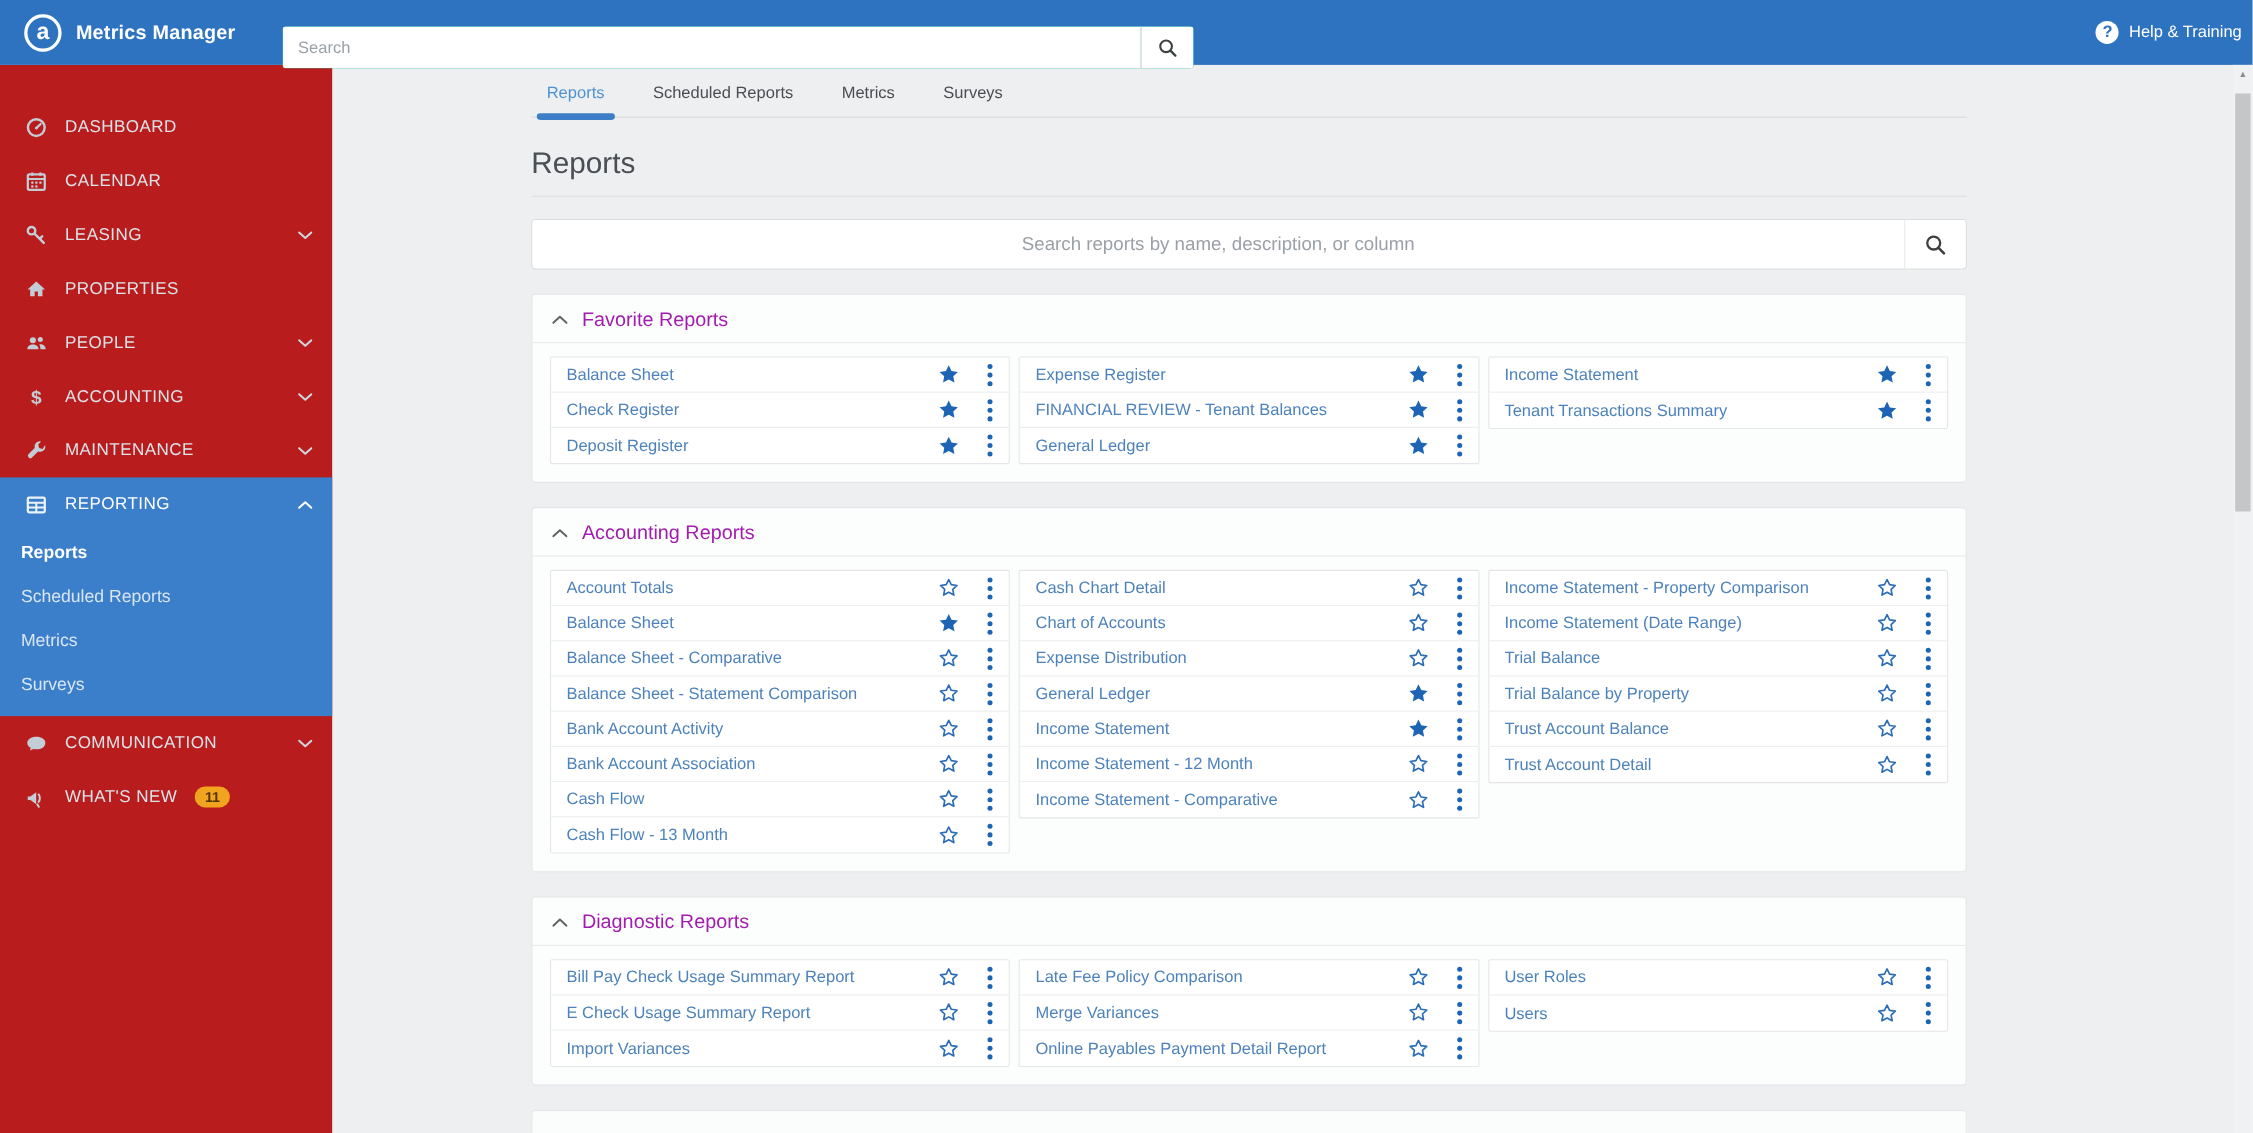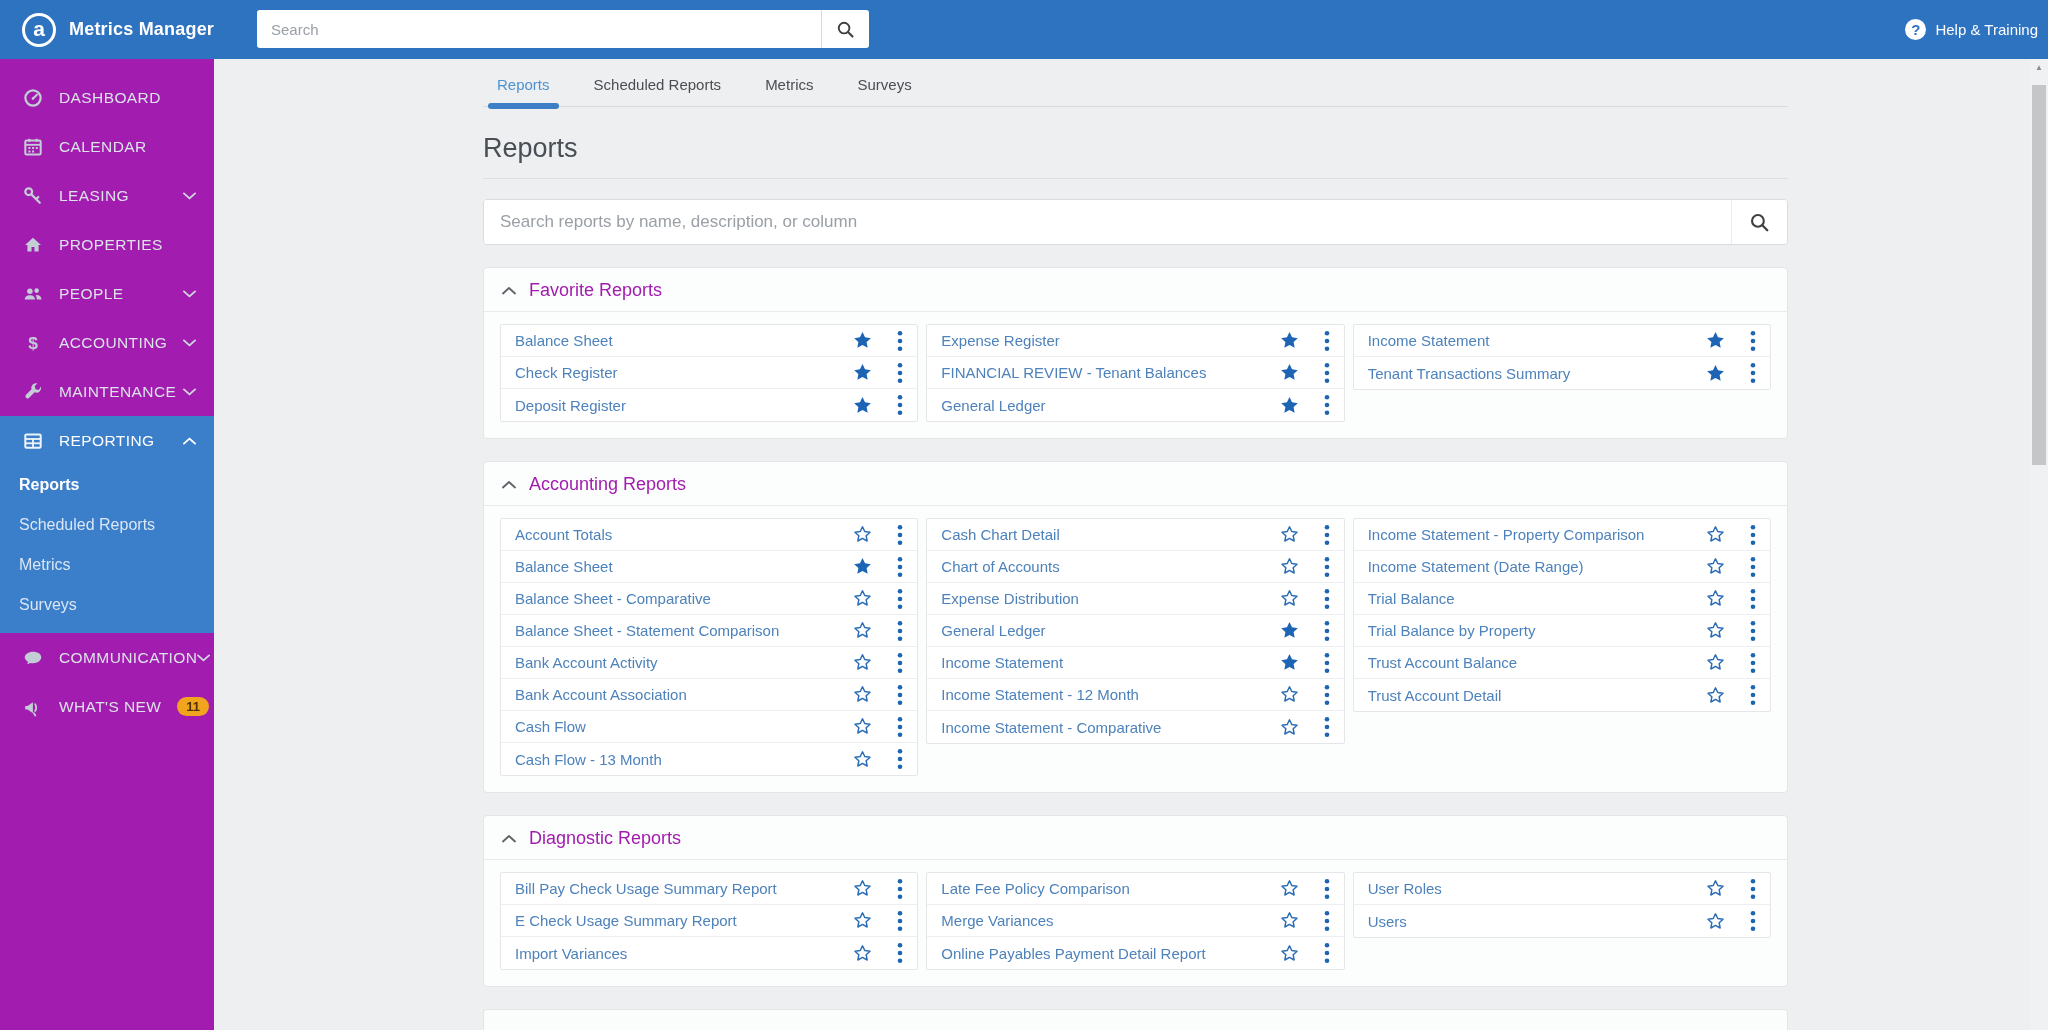--- a/index.html
+++ b/index.html
@@ -5,51 +5,51 @@
   * { margin:0; padding:0; box-sizing:border-box; }
   html,body { width:2048px; height:1030px; font-family:"Liberation Sans", sans-serif; }
   .app { position:relative; width:2048px; height:1030px; background:#edeff0; overflow:hidden; }
 
   
   .topbar { position:absolute; top:0; left:0; width:2048px; height:59px; background:#2e73c0; z-index:5; }
   .brand { position:absolute; left:22px; top:0; height:59px; display:flex; align-items:center; gap:13px; cursor:pointer; }
   .logo { width:34px; height:34px; border-radius:50%; border:3px solid #ffffff; display:flex; align-items:center; justify-content:center; }
   .logo-a { color:#ffffff; font-size:21px; font-weight:bold; line-height:1; transform:translateY(-1px); }
   .brand-name { color:#ffffff; font-size:18px; font-weight:bold; letter-spacing:.2px; }
-  .topsearch { position:absolute; left:257px; top:10px; width:612px; height:38px; background:#14b8a6; border-radius:3px; display:flex; overflow:hidden; }
+  .topsearch { position:absolute; left:257px; top:24px; width:828px; height:38px; background:#14b8a6; border-radius:3px; display:flex; overflow:hidden; }
   .topsearch-input { flex:1; border:none; outline:none; padding:0 14px; font-size:15px; color:#3c4043; font-family:"Liberation Sans",sans-serif; }
   .topsearch-input::placeholder { color:#9aa0a6; }
   .topsearch-btn { width:48px; border:none; border-left:1px solid #d8dadc; background:#ffffff; cursor:pointer; display:flex; align-items:center; justify-content:center; }
   .help { position:absolute; right:10px; top:0; height:59px; display:flex; align-items:center; gap:9px; cursor:pointer; }
   .help-icon { width:21px; height:21px; border-radius:50%; background:#ffffff; color:#2e73c0; font-weight:bold; font-size:15px; display:flex; align-items:center; justify-content:center; }
   .help-label { color:#ffffff; font-size:15px; }
 
   
-  .sidebar { position:absolute; left:0; top:59px; width:214px; height:971px; background:#a21caf; padding-top:14px; z-index:4; }
+  .sidebar { position:absolute; left:0; top:59px; width:302px; height:971px; background:#b91c1c; padding-top:32px; z-index:4; }
   .nav-item { height:49px; display:flex; align-items:center; padding:0 18px 0 20px; cursor:pointer; }
   .nav-icon { width:26px; height:24px; display:flex; align-items:center; justify-content:center; flex:none; }
   .nav-icon svg { width:22px; height:22px; }
   .nav-label { margin-left:13px; color:#dce3e9; font-size:15.5px; font-weight:500; letter-spacing:.4px; white-space:nowrap; }
   .nav-chevron { margin-left:auto; display:flex; align-items:center; }
   .nav-badge { margin-left:16px; background:#f1a51f; color:#503300; font-size:13px; font-weight:bold; padding:2px 9px; border-radius:10px; }
   .nav-group { background:#3b7ec9; padding-bottom:8px; }
   .nav-group .nav-label { color:#ffffff; }
   .sub-item { height:40px; display:flex; align-items:center; padding-left:19px; color:#d9e6f5; font-size:16px; cursor:pointer; }
   .sub-item.active { color:#ffffff; font-weight:bold; }
 
   
   .main { position:absolute; left:256px; top:59px; width:1774px; height:971px; background:#edeff0; }
   .tabs { margin-left:227px; width:1305px; border-bottom:1px solid #d8dadc; display:flex; padding-left:14px; }
   .tab { position:relative; padding:17px 0 13px; margin-right:44px; font-size:15px; color:#4a4d52; cursor:pointer; white-space:nowrap; }
   .tab.active { color:#4f92d2; }
   .tab.active::after { content:""; position:absolute; left:-9px; right:-9px; bottom:-3px; height:6px; background:#3d7ec6; border-radius:3px; }
   .page-title { margin:26px 0 0 227px; font-size:27px; font-weight:400; color:#4a4e55; }
   .title-divider { margin:14px 0 0 227px; width:1305px; height:1px; background:#dcdee0; }
   .report-search { margin:20px 0 0 227px; width:1305px; height:46px; background:#ffffff; border:1px solid #d9dcde; border-radius:4px; display:flex; overflow:hidden; }
-  .report-search input { flex:1; border:none; outline:none; padding:0 16px; font-size:17px; color:#3c4043; font-family:"Liberation Sans",sans-serif; }
+  .report-search input { flex:1; border:none; outline:none; padding:0 16px; font-size:17px; color:#3c4043; font-family:"Liberation Sans",sans-serif;text-align:center; }
   .report-search input::placeholder { color:#9aa0a6; }
   .rs-btn { width:56px; border:none; background:#ffffff; border-left:1px solid #ececee; cursor:pointer; display:flex; align-items:center; justify-content:center; }
 
   .card { margin:22px 0 0 227px; width:1305px; background:#fcfdfd; border:1px solid #e3e5e7; border-radius:4px; }
   .card-header { display:flex; align-items:center; gap:11px; padding:12px 16px 10px; border-bottom:1px solid #e8eaec; }
   .card-title { font-size:18px; color:#a21caf; }
   .collapse-btn { background:none; border:none; cursor:pointer; display:flex; align-items:center; padding:2px; }
   .card-cols { display:grid; grid-template-columns:repeat(3,1fr); gap:14px 8px; padding:12px 16px 16px; align-items:start; }
   .col-box { border:1px solid #e4e6e8; border-radius:2px; background:#ffffff; }
   .report-row { display:flex; align-items:center; height:32px; padding:0 14px; border-bottom:1px solid #eceef0; }

